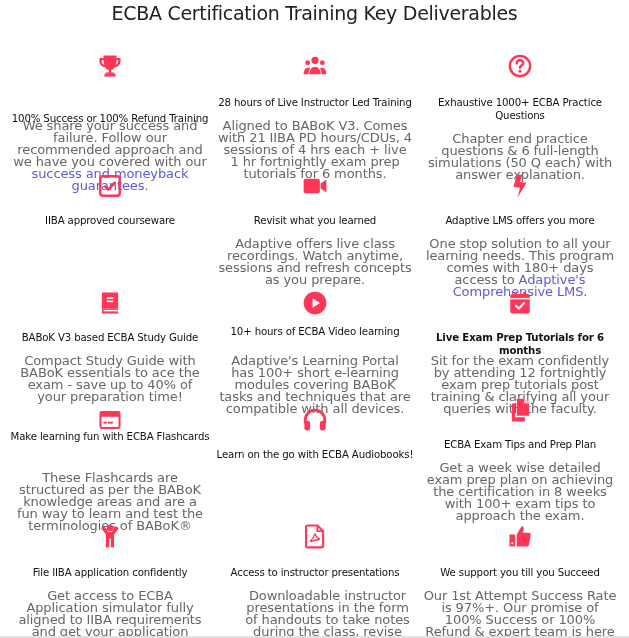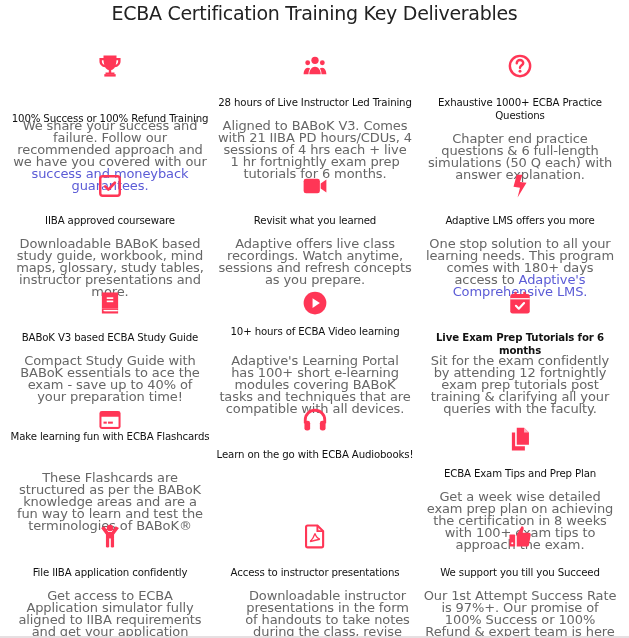--- a/index.html
+++ b/index.html
@@ -71,21 +71,20 @@
   </div>
 
   <div class="card" style="left:5px;top:172px;height:110px;">
     <div class="icon" style="top:0;">
       <svg viewBox="0 0 32 32">
           <rect x="4" y="4" width="24" height="24" rx="3" fill="none" stroke="#ff3656" stroke-width="3"></rect>
           <path d="M10 16.5l4 4 8-8.5" fill="none" stroke="#ff3656" stroke-width="3.2" stroke-linecap="round" stroke-linejoin="round"></path>
         </svg>
     </div>
     <div class="card-title" style="top:42px;">IIBA approved courseware</div>
-    <div class="card-desc" style="top:66px;">Downloadable BABoK based study guide, workbook, mind maps, glossary, study tables, instructor presentations and more.</div>
   </div>
 
   <div class="card" style="left:210px;top:172px;height:110px;">
     <div class="icon" style="top:0;">
       <svg viewBox="0 0 32 32">
           <rect x="2" y="7" width="20" height="18" rx="3" fill="#ff3656"></rect>
           <path d="M23 13l7-5v16l-7-5z" fill="#ff3656"></path>
         </svg>
     </div>
     <div class="card-title" style="top:42px;">Revisit what you learned</div>
@@ -158,21 +157,21 @@
     <div class="icon" style="top:0;">
       <svg viewBox="0 0 32 32">
           <path d="M4 20v-4C4 9 9.5 4 16 4s12 5 12 12v4" fill="none" stroke="#ff3656" stroke-width="3.5"></path>
           <rect x="3" y="17" width="7" height="12" rx="3" fill="#ff3656"></rect>
           <rect x="22" y="17" width="7" height="12" rx="3" fill="#ff3656"></rect>
         </svg>
     </div>
     <div class="card-title" style="top:42px;">Learn on the go with ECBA Audiobooks!</div>
   </div>
 
-  <div class="card" style="left:415px;top:425px;height:110px;">
+  <div class="card" style="left:415px;top:396px;height:110px;">
     <div class="icon" style="top:0;">
       <svg viewBox="0 0 32 32">
           <path d="M12 2h9l6 6v15H12z" fill="#ff3656"></path>
           <path d="M21 2v6h6" fill="#ffb3c0"></path>
           <path d="M6 8h4v17h12v5H6z" fill="#ff3656"></path>
         </svg>
     </div>
     <div class="card-title" style="top:42px;">ECBA Exam Tips and Prep Plan</div>
     <div class="card-desc" style="top:66px;">Get a week wise detailed exam prep plan on achieving the certification in 8 weeks with 100+ exam tips to approach the exam.</div>
   </div>

